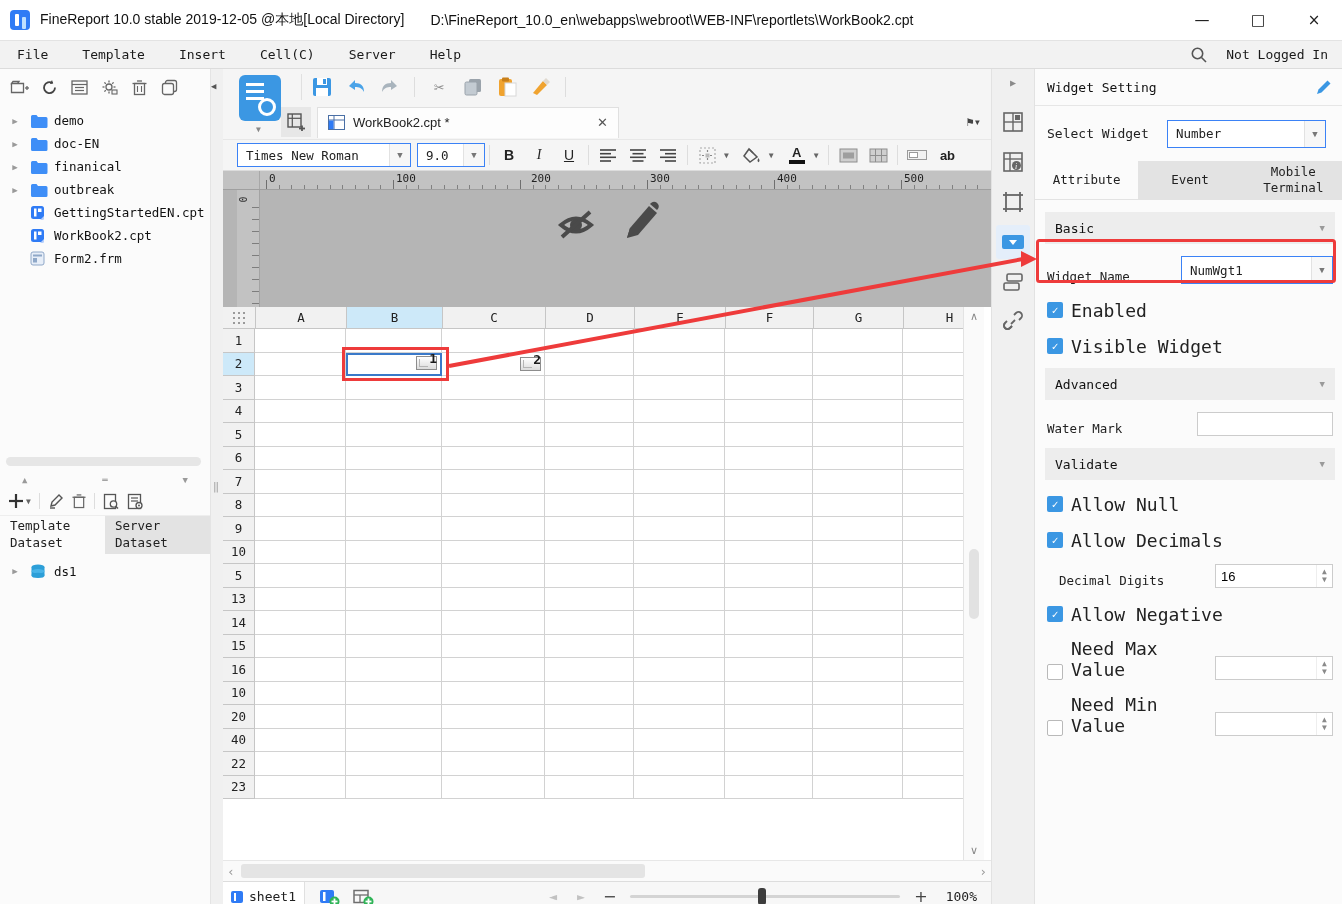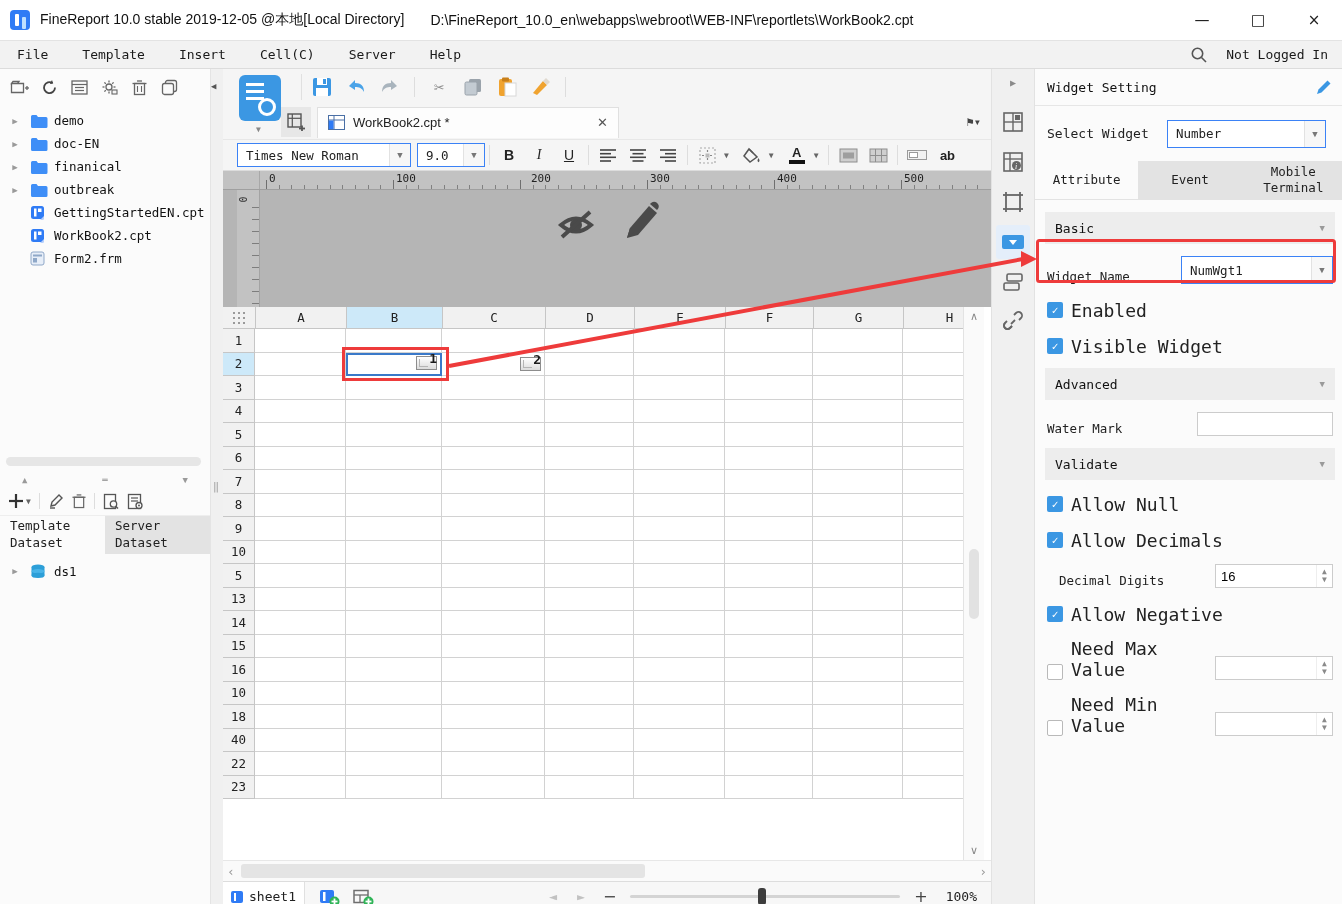--- a/index.html
+++ b/index.html
@@ -844,21 +844,21 @@
             <div class="g-cell" style="width: 91px;"></div>
             <div class="g-cell" style="width: 96px;"></div>
             <div class="g-cell" style="width: 103px;"></div>
             <div class="g-cell" style="width: 89px;"></div>
             <div class="g-cell" style="width: 91px;"></div>
             <div class="g-cell" style="width: 88px;"></div>
             <div class="g-cell" style="width: 90px;"></div>
             <div class="g-cell" style="width: 92px;"></div>
           </div>
           <div class="g-row">
-            <div class="g-rh">18</div>
+            <div class="g-rh">20</div>
             <div class="g-cell" style="width: 91px;"></div>
             <div class="g-cell" style="width: 96px;"></div>
             <div class="g-cell" style="width: 103px;"></div>
             <div class="g-cell" style="width: 89px;"></div>
             <div class="g-cell" style="width: 91px;"></div>
             <div class="g-cell" style="width: 88px;"></div>
             <div class="g-cell" style="width: 90px;"></div>
             <div class="g-cell" style="width: 92px;"></div>
           </div>
           <div class="g-row">

